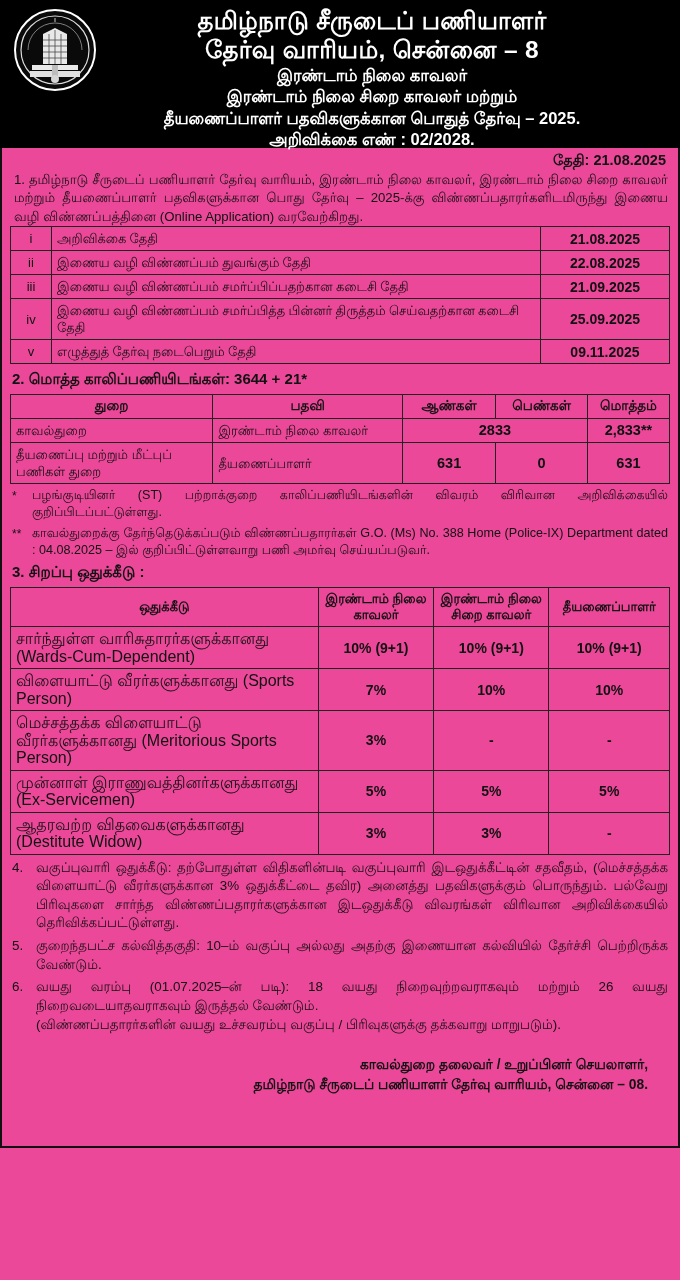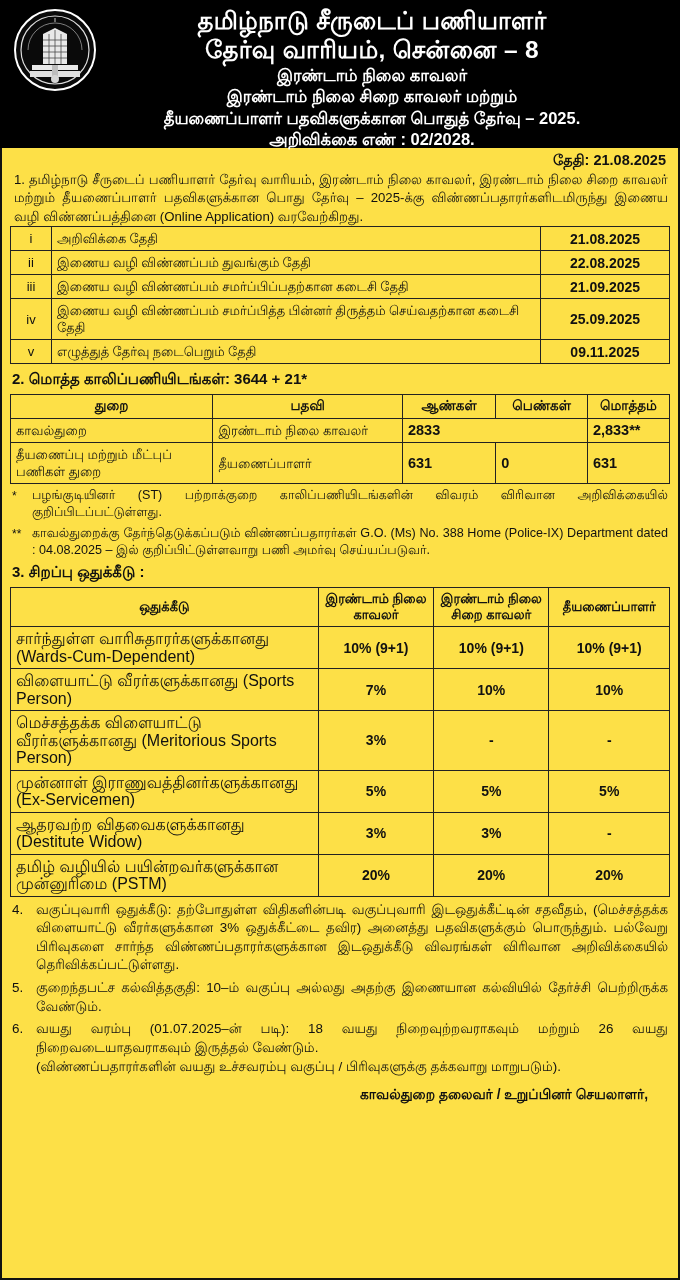--- a/index.html
+++ b/index.html
@@ -8,21 +8,21 @@
     background: #ffffff;
   }
   body {
     font-family: "Liberation Sans", "DejaVu Sans", sans-serif;
     color: #111111;
   }
   .page {
     width: 680px;
     height: 1280px;
     position: relative;
-    background: #fde047;
+    background: #ec4899;
     box-sizing: border-box;
     overflow: hidden;
   }
   
   .header {
     background: #000000;
     color: #ffffff;
     height: 148px;
     box-sizing: border-box;
     padding: 6px 10px 4px 10px;
@@ -68,21 +68,21 @@
     font-size: 16.5px;
     line-height: 21px;
   }
   
   .body-frame {
     border: 2px solid #111;
     border-top: none;
     margin: 0;
     padding: 4px 8px 2px 8px;
     box-sizing: border-box;
-    height: 1132px;
+    height: 1000px;
     position: relative;
   }
   .date-line {
     text-align: right;
     font-weight: bold;
     font-size: 14.5px;
     padding-right: 4px;
     margin-bottom: 1px;
   }
   .para1 {
@@ -134,21 +134,21 @@
     margin: 4px 0 4px 2px;
   }
   
   .vac-table th {
     text-align: center;
     font-weight: bold;
     font-size: 13.5px;
   }
   .vac-table td { font-size: 13px; line-height: 17px; }
   .vac-table td.num {
-    text-align: left;
+    text-align: center;
     font-weight: bold;
     font-size: 14.5px;
   }
   .vac-table .c-dept { width: 216px; }
   .vac-table .c-post { width: 196px; }
   .vac-table .c-m { width: 88px; }
   .vac-table .c-f { width: 85px; }
   .vac-table .c-t { width: 74px; }
   
   .foot-note {
@@ -198,21 +198,21 @@
     font-weight: normal;
   }
   .item .t { flex: 1; }
   .item .sub { display: block; margin-top: 1px; }
   
   .sign {
     text-align: right;
     font-weight: bold;
     font-size: 13.8px;
     line-height: 20px;
-    margin-top: 8px;
+    margin-top: 20px;
     padding-right: 22px;
   }
 </style>
 </head>
 <body>
 
 <div class="page">
 
   <div class="header">
     <div class="emblem">
@@ -363,26 +363,20 @@
           <td class="res-val">5%</td>
           <td class="res-val">5%</td>
           <td class="res-val">5%</td>
         </tr>
         <tr>
           <td class="res-label">ஆதரவற்ற விதவைகளுக்கானது (Destitute Widow)</td>
           <td class="res-val">3%</td>
           <td class="res-val">3%</td>
           <td class="res-val">-</td>
         </tr>
-        <tr>
-          <td class="res-label">தமிழ் வழியில் பயின்றவர்களுக்கான முன்னுரிமை (PSTM)</td>
-          <td class="res-val">20%</td>
-          <td class="res-val">20%</td>
-          <td class="res-val">20%</td>
-        </tr>
       </tbody>
     </table>
 
     <div class="item">
       <div class="n">4.</div>
       <div class="t">வகுப்புவாரி ஒதுக்கீடு: தற்போதுள்ள விதிகளின்படி வகுப்புவாரி இடஒதுக்கீட்டின் சதவீதம், (மெச்சத்தக்க விளையாட்டு வீரர்களுக்கான 3% ஒதுக்கீட்டை தவிர) அனைத்து பதவிகளுக்கும் பொருந்தும்.   பல்வேறு பிரிவுகளை சார்ந்த விண்ணப்பதாரர்களுக்கான இடஒதுக்கீடு விவரங்கள் விரிவான அறிவிக்கையில் தெரிவிக்கப்பட்டுள்ளது.</div>
     </div>
 
     <div class="item">
       <div class="n">5.</div>
@@ -392,17 +386,18 @@
     <div class="item">
       <div class="n">6.</div>
       <div class="t">
         <span>வயது வரம்பு (01.07.2025–ன் படி): 18 வயது நிறைவுற்றவராகவும் மற்றும் 26 வயது நிறைவடையாதவராகவும் இருத்தல் வேண்டும்.</span>
         <span class="sub">(விண்ணப்பதாரர்களின் வயது உச்சவரம்பு வகுப்பு / பிரிவுகளுக்கு தக்கவாறு மாறுபடும்).</span>
       </div>
     </div>
 
     <div class="sign">
       <div>காவல்துறை தலைவர் / உறுப்பினர் செயலாளர்,</div>
+      <div>தமிழ்நாடு சீருடைப் பணியாளர் தேர்வு வாரியம், சென்னை – 08.</div>
     </div>
 
   </div>
 
 </div>
 
 </body></html>

